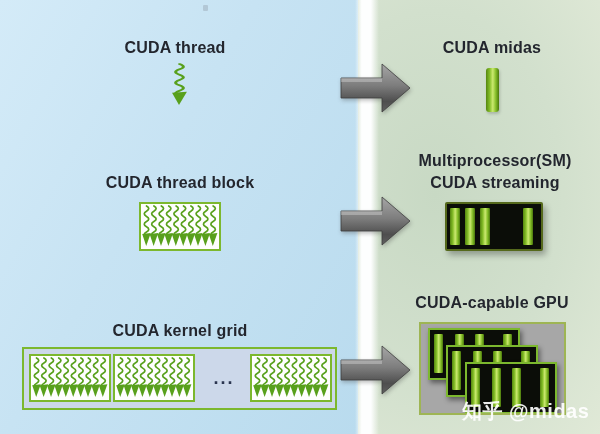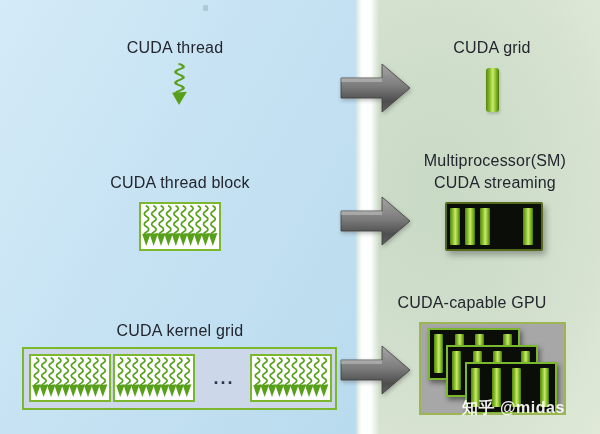--- a/index.html
+++ b/index.html
@@ -11,28 +11,28 @@
   .bg-left  { position:absolute; left:0; top:0; width:360px; height:434px;
               background:linear-gradient(120deg,#d4ebf8 0%,#c7e3f3 42%,#b9dbee 100%); }
   .bg-right { position:absolute; left:358px; top:0; width:242px; height:434px;
               background:radial-gradient(ellipse at 32% 45%, #c8d9c4 0%, #d2e0cd 55%, #e0e9d7 100%); }
   .bg-strip { position:absolute; left:355px; top:0; width:24px; height:434px;
               background:linear-gradient(90deg, rgba(255,255,255,0) 0%, #fdfefe 28%, #fdfefe 66%, rgba(255,255,255,0) 100%); }
   .speck { position:absolute; left:203px; top:5px; width:5px; height:6px;
            background:rgba(150,165,178,0.45); border-radius:1px; }
 
   
-  .label { position:absolute; color:#23262e; font-size:16px; font-weight:400;
+  .label { position:absolute; color:#23262e; font-size:16px; font-weight:700;
            text-align:center; letter-spacing:0.2px; line-height:21px; }
   #lbl-thread { left:95px;  top:37px;  width:160px; }
   #lbl-core   { left:412px; top:37px;  width:160px; }
   #lbl-block  { left:80px;  top:172px; width:200px; }
   #lbl-sm     { left:393px; top:150px; width:204px; line-height:22px; }
   #lbl-grid   { left:80px;  top:320px; width:200px;text-align:center; }
-  #lbl-gpu    { left:382px; top:292px; width:180px; }
+  #lbl-gpu    { left:402px; top:292px; width:180px; }
 
   
   .thread-icon-svg { position:absolute; left:170px; top:62px; }
 
   
   .block-box { position:absolute; background:#fefefe; border:2px solid #7cb82e; }
   #block-main { left:139px; top:202px; width:78px; height:45px; }
   .threads { width:100%; height:100%; display:block; }
 
   
@@ -70,21 +70,21 @@
   .mini-sm .b1 { left:4px; } .mini-sm .b2 { left:25px; }
   .mini-sm .b3 { left:45px; } .mini-sm .b4 { left:73px; }
 
   
   .arrow { position:absolute; left:340px; width:72px; height:52px;
            filter:drop-shadow(1px 2px 2px rgba(60,60,60,0.35)); }
   #arrow-1 { top:62px; } #arrow-2 { top:195px; } #arrow-3 { top:344px; }
 
   
   .watermark { position:absolute; left:462px; top:398px; color:rgba(255,255,255,0.92);
-               font-size:16px; font-weight:700; letter-spacing:0.5px; white-space:nowrap; }
+               font-size:20px; font-weight:700; letter-spacing:0.5px; white-space:nowrap; }
 </style>
 </head>
 <body>
 
 <svg width="0" height="0" style="position:absolute" aria-hidden="true">
   <defs>
     <g id="thread">
       <path d="M5.5,2 q4.5,2.6 0,5.2 t0,5.2 t0,5.2 t0,5.2 t0,5.2 t0,5.2" fill="none" stroke="#58a01c" stroke-width="1.7" stroke-linecap="round"></path>
       <path d="M1.2,30 L9.8,29 L5.2,42 Z" fill="#58a01c" stroke="none"></path>
     </g>
@@ -107,21 +107,21 @@
   <div class="label" id="lbl-thread">CUDA thread</div>
   <svg class="thread-icon-svg" width="19" height="45" viewBox="0 0 11 44" preserveAspectRatio="none">
     <use href="#thread"></use>
   </svg>
 
   <svg class="arrow" id="arrow-1" viewBox="0 0 72 52">
     <polygon points="1,16 42,16 42,2 70,26 42,50 42,36 1,36" fill="url(#arrowGrad)" stroke="#3d3d3d" stroke-width="0.8"></polygon>
     <polygon points="1,16 42,16 42,20 1,20" fill="rgba(255,255,255,0.28)"></polygon>
   </svg>
 
-  <div class="label" id="lbl-core">CUDA grid</div>
+  <div class="label" id="lbl-core">CUDA midas</div>
   <div class="core-bar green-bar"></div>
 
   <div class="label" id="lbl-block">CUDA thread block</div>
   <div class="block-box" id="block-main">
     <svg class="threads" viewBox="0 0 78 45" preserveAspectRatio="none">
       <use href="#thread" x="0"></use>
         <use href="#thread" x="7.4"></use>
         <use href="#thread" x="14.8"></use>
       <use href="#thread" x="22.2"></use>
         <use href="#thread" x="29.6"></use>

